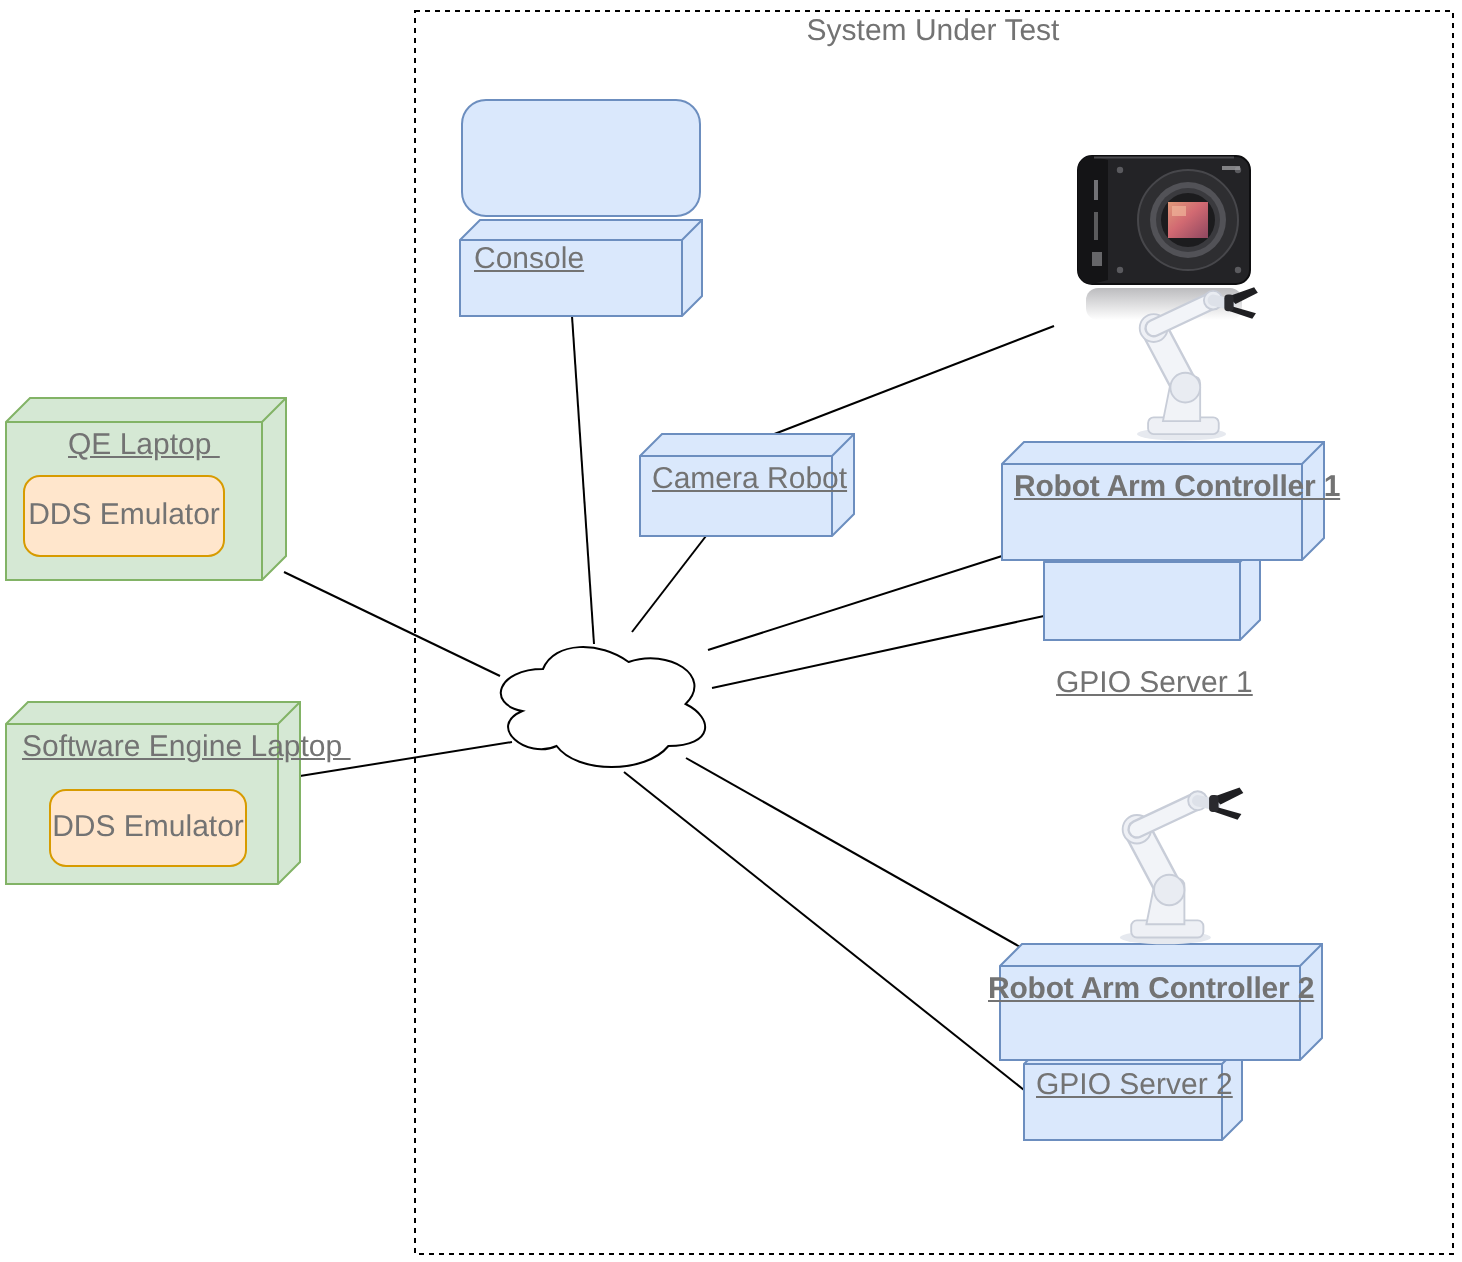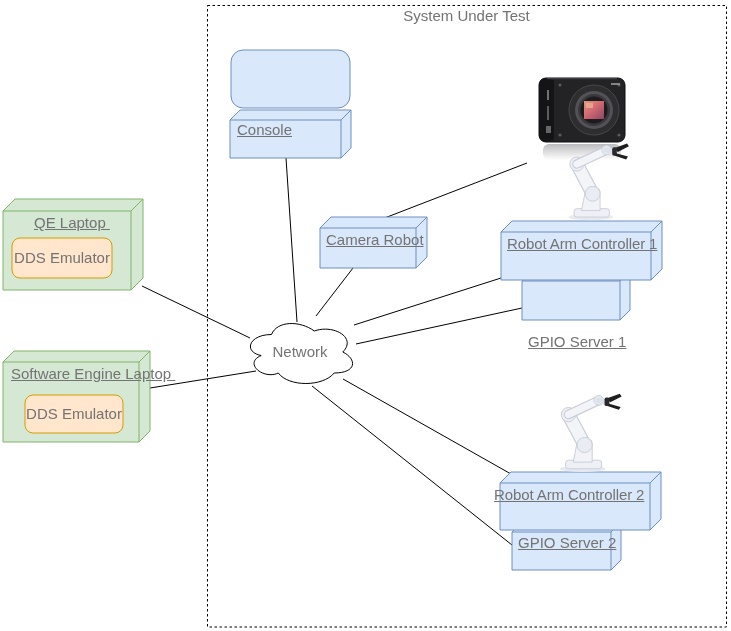--- a/index.html
+++ b/index.html
@@ -19,21 +19,21 @@
   .inner-green{fill:none;stroke:var(--node_green_stroke);stroke-width:1;}
   .rounded-orange{fill:var(--node_orange_fill);stroke:var(--node_orange_stroke);stroke-width:1;}
   .cloud{fill:var(--cloud_fill);stroke:var(--cloud_stroke);stroke-width:1;}
   .lbl{
     position:absolute;
     font-size:15px;color:#737373;
     white-space:pre;
     line-height:14px;
   }
   .lbl.u{text-decoration:underline;}
-  .lbl.b{font-weight:normal;letter-spacing:-0.1px;}
+  .lbl.b{font-weight:bold;letter-spacing:-0.1px;}
   .lbl.center{display:flex;align-items:center;justify-content:center;text-align:center;}
 </style>
 </head>
 <body>
 
 <div class="canvas">
 
   <svg class="layer" width="731" height="631" viewBox="0 0 731 631">
     <defs>
       <linearGradient id="sensorGrad" x1="0" y1="0" x2="1" y2="1">
@@ -169,14 +169,13 @@
   <div class="lbl u" style="left:518px;top:536px;text-decoration:underline;">GPIO Server 2</div>
 
   <div class="lbl u" style="left:23px;top:216px;margin-left:11px;">QE Laptop </div>
 
   <div class="lbl center" style="left:12px;top:238px;width:100px;height:40px;">DDS Emulator</div>
 
   <div class="lbl u" style="left:11px;top:367px;">Software Engine Laptop </div>
 
   <div class="lbl center" style="left:25px;top:395px;width:98px;height:38px;">DDS Emulator</div>
 
-  <div class="lbl center" style="left:243px;top:317px;width:114px;height:70px;">Network</div>
 </div>
 
 </body></html>

